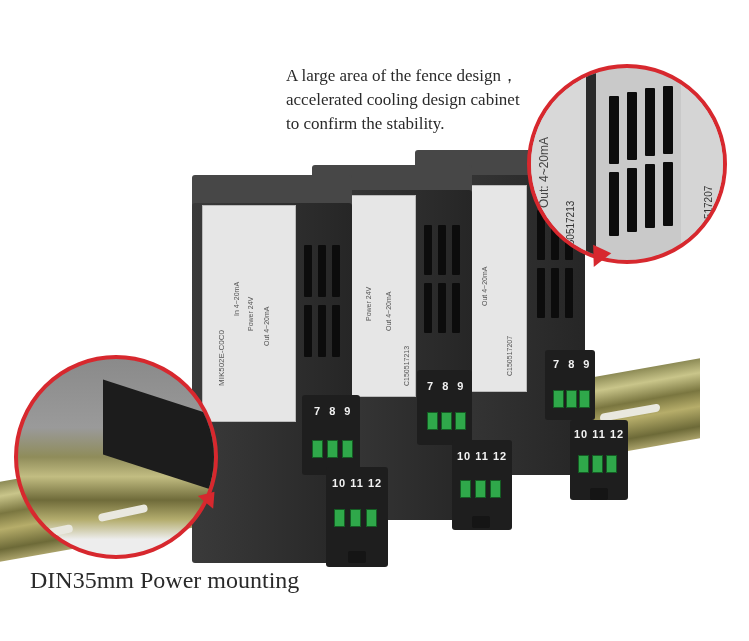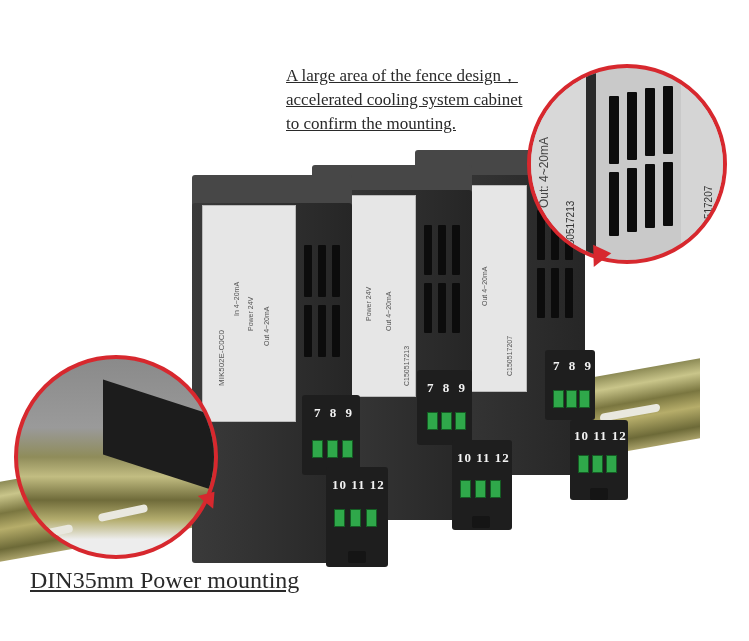--- a/index.html
+++ b/index.html
@@ -1,48 +1,48 @@
 <!DOCTYPE html>
 <html><head>
 <meta charset="utf-8">
 <style>
   html,body{margin:0;padding:0;}
   body{width:749px;height:641px;background:#ffffff;position:relative;overflow:hidden;font-family:"Liberation Serif","DejaVu Serif",serif;}
-  .caption{position:absolute;color:#2a2a2a;font-family:"Liberation Serif","DejaVu Serif",serif;text-decoration:underline;}
+  .caption{position:absolute;color:#2a2a2a;font-family:"Liberation Serif","DejaVu Serif",serif;}
   .cap-top{left:286px;top:64px;font-size:17px;line-height:24px;width:260px;}
   .cap-top div{white-space:nowrap;}
   .cap-bottom{left:30px;top:565px;font-size:24px;line-height:30px;white-space:nowrap;}
 
   
   .rail{position:absolute;left:0;top:420px;width:700px;height:80px;transform:skewY(-10deg);background:linear-gradient(180deg,#8c8a55 0%,#c9c58a 18%,#7a7640 40%,#b6ad6a 60%,#6d6a38 85%,#aaa26a 100%);}
   .rail-slot{position:absolute;height:8px;border-radius:5px;background:#e9e8df;}
 
   
   .module{position:absolute;}
   .mod-body{position:absolute;background:linear-gradient(90deg,#3a3a3a,#262626);border-radius:3px;}
   .mod-top{position:absolute;background:#474747;border-radius:3px 3px 0 0;}
   .mod-label{position:absolute;background:#e6e6e6;border:1px solid #bbb;}
   .mod-label span{position:absolute;font-family:"Liberation Sans",sans-serif;font-size:7px;color:#555;transform:rotate(-90deg);transform-origin:left top;white-space:nowrap;}
   .vent{position:absolute;background:#0c0c0c;border-radius:1px;}
   .term{position:absolute;background:#1e1e1e;border-radius:3px;}
-  .term-num{position:absolute;color:#f2f2f2;font-family:Liberation Serif, serif;font-weight:bold;font-size:13px;letter-spacing:3px;white-space:nowrap;}
+  .term-num{position:absolute;color:#f2f2f2;font-family:Liberation Sans, sans-serif;font-weight:bold;font-size:11px;letter-spacing:3px;white-space:nowrap;}
   .screw{position:absolute;width:9px;height:16px;background:#2fa84a;border:1px solid #145c23;}
   .clip{position:absolute;width:18px;height:12px;background:#151515;border-radius:2px;}
 
   
   .bubble{position:absolute;border-radius:50%;border:4px solid #d7282e;overflow:hidden;}
   .pointer{position:absolute;width:0;height:0;}
 </style>
 </head>
 <body>
 
 <div class="caption cap-top">
   <div>A large area of the fence design，</div>
-  <div>accelerated cooling system cabinet</div>
-  <div>to confirm the mounting.</div>
+  <div>accelerated cooling design cabinet</div>
+  <div>to confirm the stability.</div>
 </div>
 
 <div class="rail">
   <div class="rail-slot" style="left:90px;top:38px;width:70px;"></div>
   <div class="rail-slot" style="left:250px;top:38px;width:70px;"></div>
   <div class="rail-slot" style="left:420px;top:38px;width:70px;"></div>
   <div class="rail-slot" style="left:600px;top:38px;width:60px;"></div>
 </div>
 
 <div class="module" style="left:415px;top:150px;width:200px;height:360px;">

